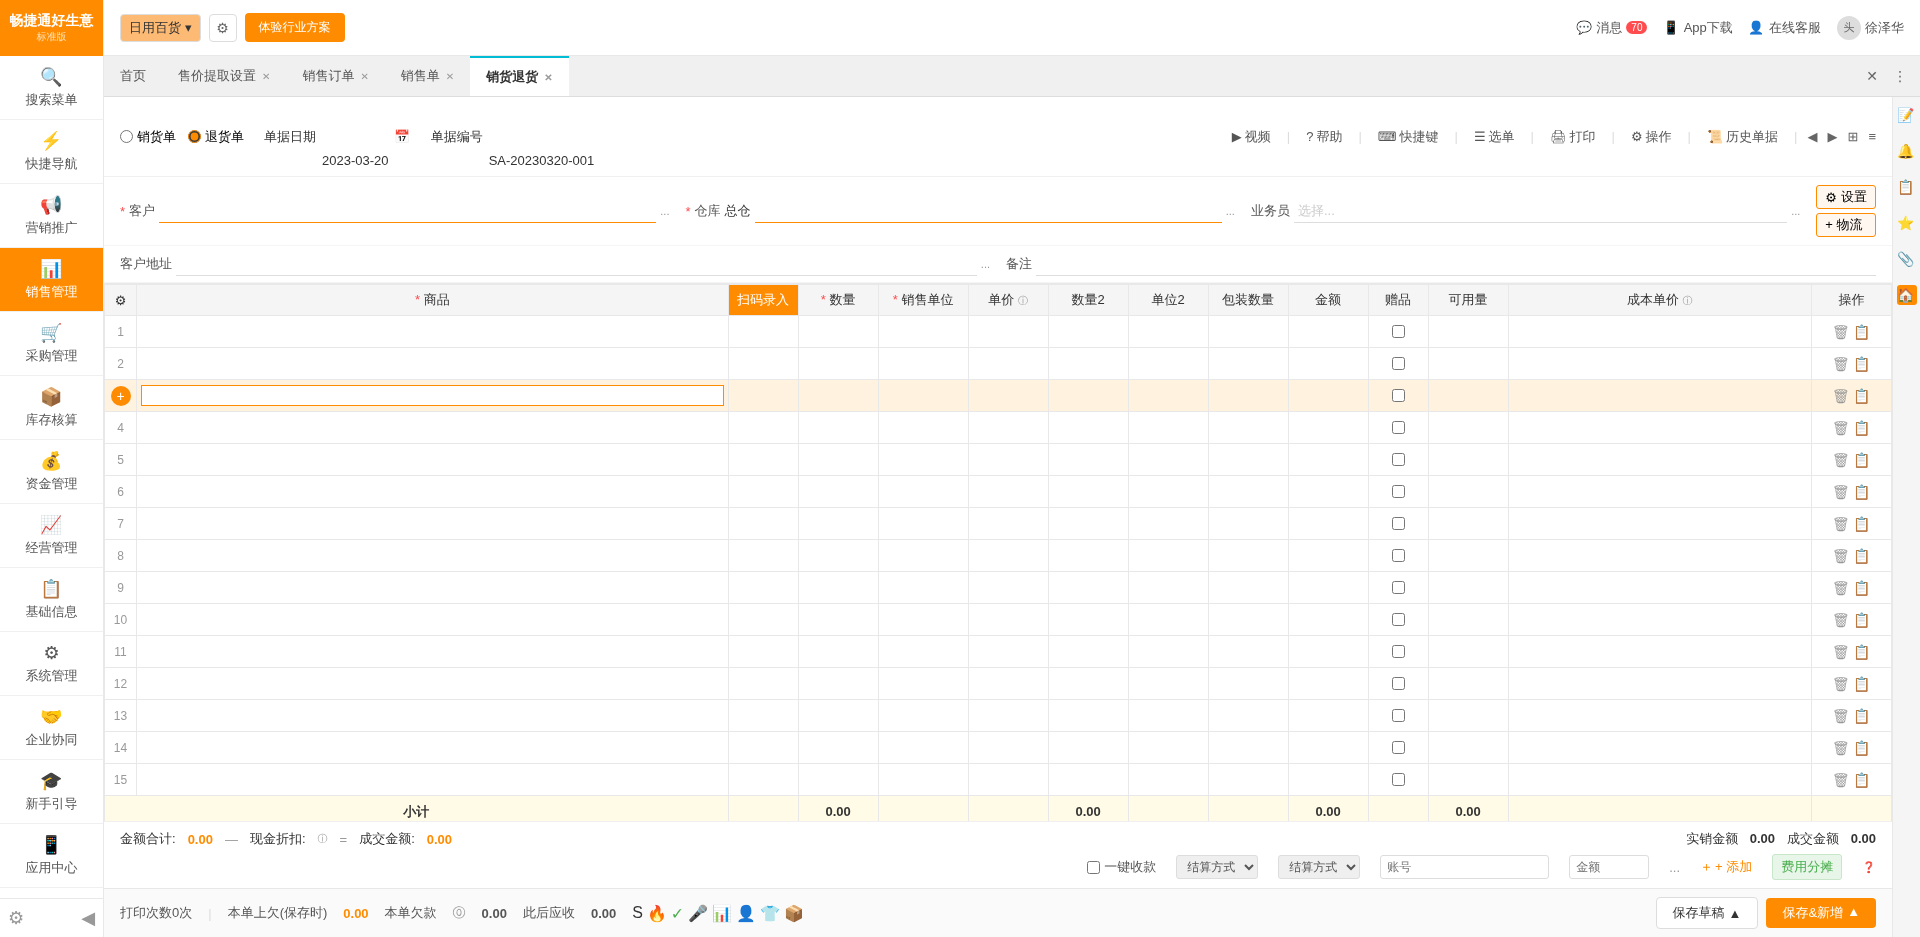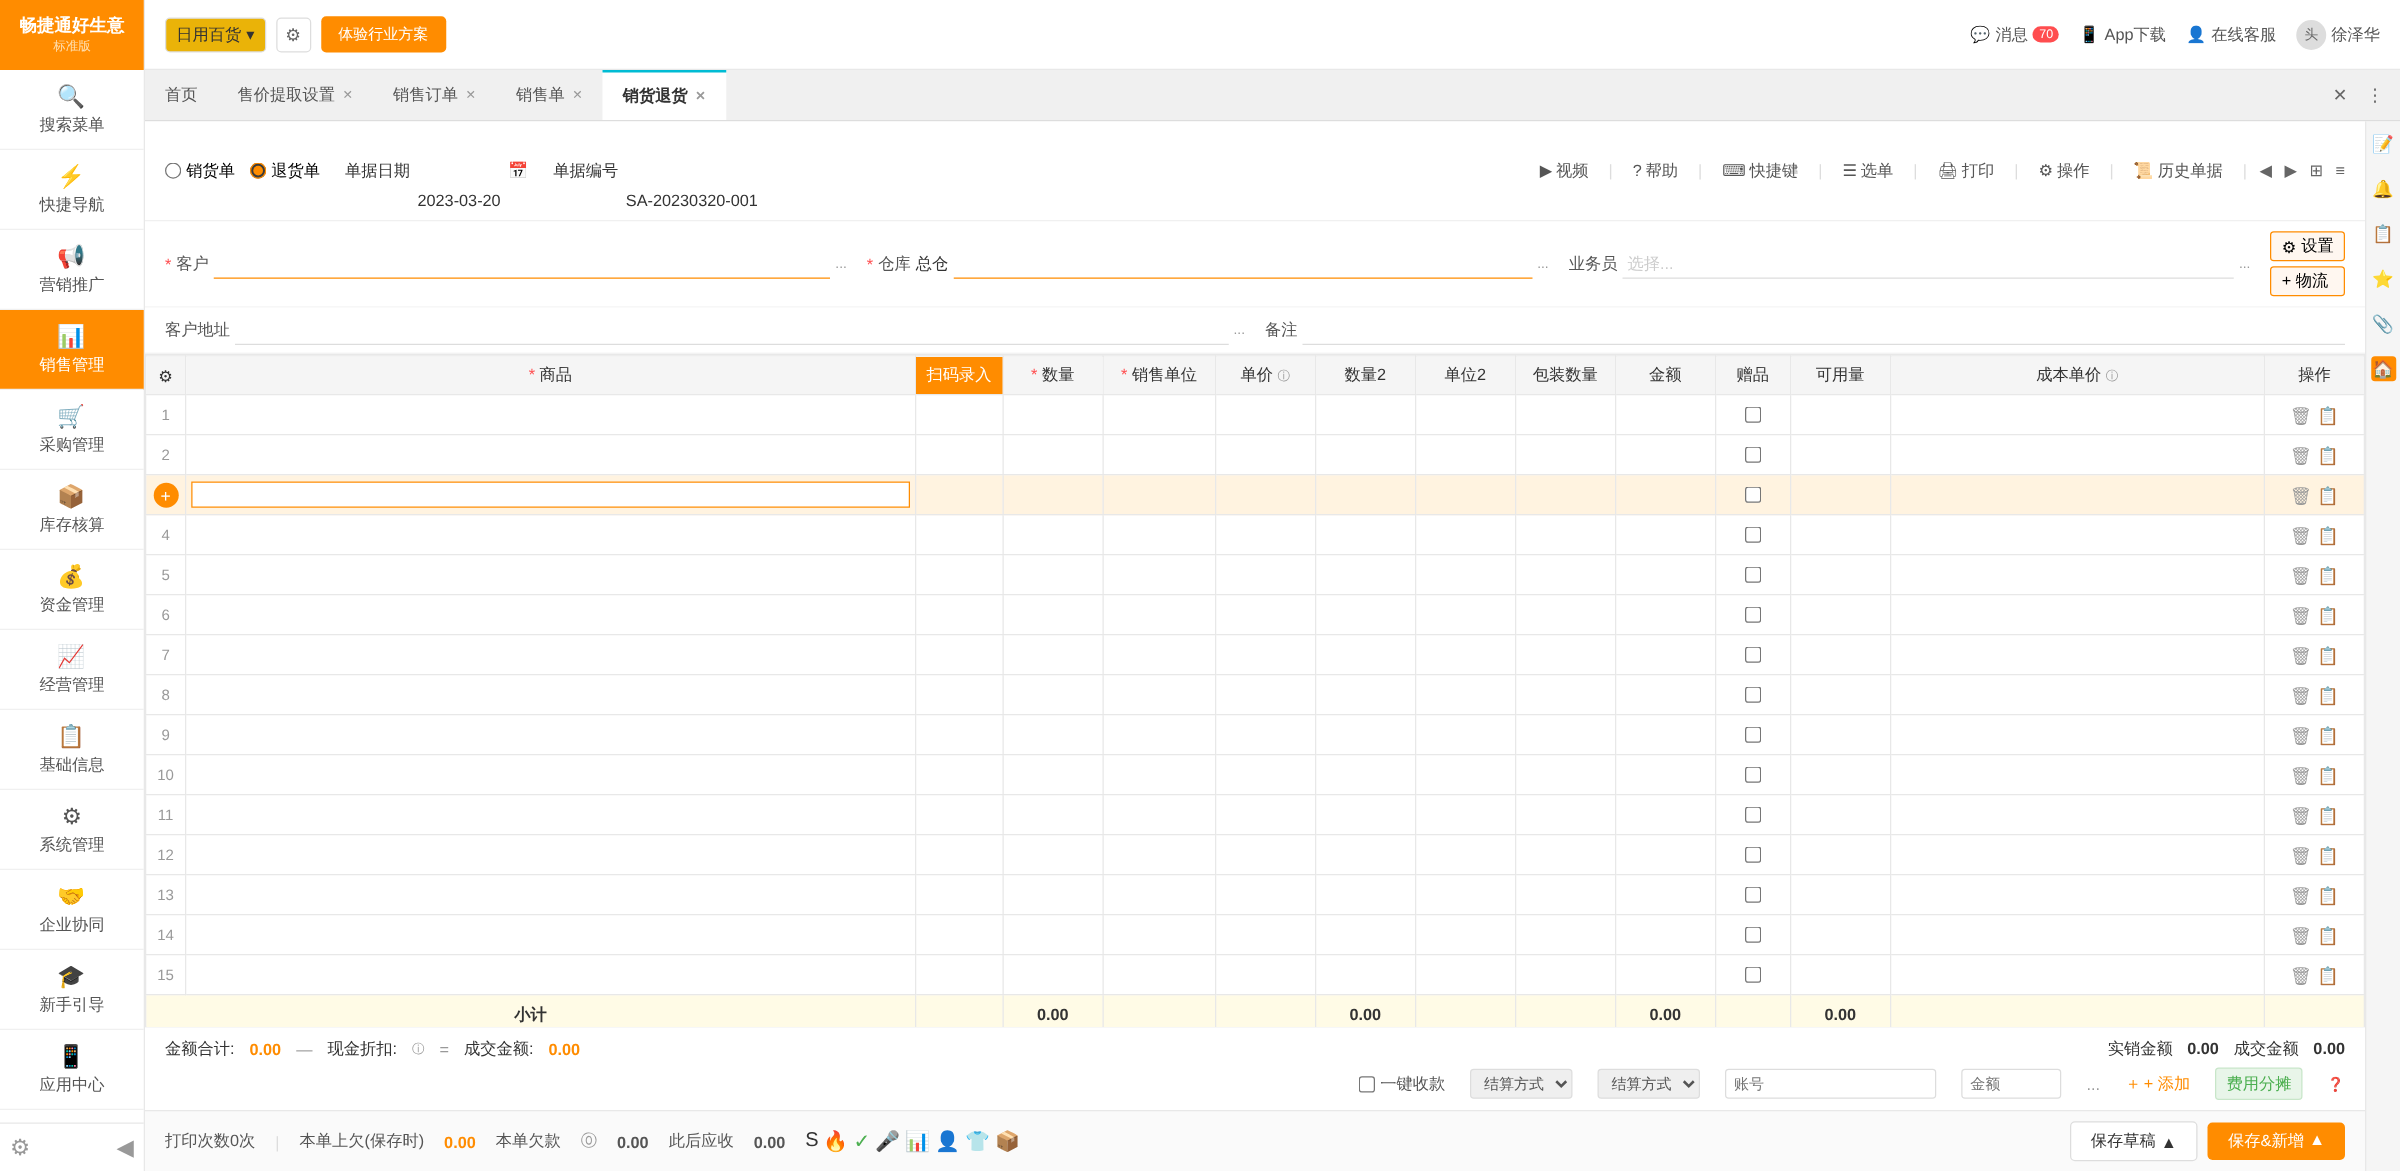--- a/index.html
+++ b/index.html
@@ -1,35 +1,35 @@
 <!DOCTYPE html>
 <html><head>
   <meta charset="utf-8">
   <style>
     * { box-sizing: border-box; margin: 0; padding: 0; font-family: 'Microsoft YaHei', Arial, sans-serif; font-size: 13px; }
     body { display: flex; height: 937px; overflow: hidden; background: #f5f5f5; }
 
     
-    .sidebar { width: 116px; background: #fff; display: flex; flex-direction: column; border-right: 1px solid #e8e8e8; flex-shrink: 0; }
+    .sidebar { width: 104px; background: #fff; display: flex; flex-direction: column; border-right: 1px solid #e8e8e8; flex-shrink: 0; }
     .sidebar-logo { background: #ff8c00; color: #fff; padding: 8px 6px; text-align: center; height: 56px; display: flex; align-items: center; justify-content: center; flex-direction: column; }
     .sidebar-logo .logo-title { font-size: 14px; font-weight: bold; color: #fff; }
     .sidebar-logo .logo-sub { font-size: 10px; color: #ffe0b2; }
     .sidebar-nav { flex: 1; overflow-y: auto; }
     .sidebar-item { display: flex; flex-direction: column; align-items: center; padding: 10px 4px; cursor: pointer; color: #555; font-size: 12px; border-bottom: 1px solid #f0f0f0; }
     .sidebar-item.active { background: #ff8c00; color: #fff; }
     .sidebar-item .si-icon { font-size: 18px; margin-bottom: 3px; }
     .sidebar-bottom { padding: 8px; display: flex; align-items: center; justify-content: space-between; border-top: 1px solid #e8e8e8; }
 
     
     .main { flex: 1; display: flex; flex-direction: column; overflow: hidden; }
 
     
     .topbar { height: 56px; background: #fff; display: flex; align-items: center; justify-content: space-between; padding: 0 16px; border-bottom: 1px solid #e8e8e8; flex-shrink: 0; }
     .topbar-left { display: flex; align-items: center; gap: 8px; }
-    .topbar-select { display: flex; align-items: center; gap: 4px; font-size: 13px; color: #333; border: 1px solid #ddd; border-radius: 4px; padding: 4px 8px; cursor: pointer; background: #eab308; }
+    .topbar-select { display: flex; align-items: center; gap: 4px; font-size: 13px; color: #333; border: 1px solid #ddd; border-radius: 4px; padding: 4px 8px; cursor: pointer; background: #fdba74; }
     .topbar-gear { width: 28px; height: 28px; border: 1px solid #ddd; border-radius: 4px; display: flex; align-items: center; justify-content: center; cursor: pointer; font-size: 14px; color: #666; }
     .topbar-btn { background: #ff8c00; color: #fff; border: none; padding: 6px 14px; border-radius: 4px; cursor: pointer; font-size: 12px; }
     .topbar-right { display: flex; align-items: center; gap: 16px; color: #555; font-size: 13px; }
     .topbar-right-item { display: flex; align-items: center; gap: 4px; cursor: pointer; }
     .badge { background: #ff4d4f; color: #fff; border-radius: 10px; font-size: 10px; padding: 1px 5px; }
     .avatar { width: 24px; height: 24px; border-radius: 50%; background: #ddd; display: flex; align-items: center; justify-content: center; font-size: 11px; color: #666; }
 
     
     .tabs { display: flex; align-items: center; background: #f0f0f0; flex-shrink: 0; border-bottom: 1px solid #ddd; }
     .tab { padding: 10px 16px; cursor: pointer; color: #555; font-size: 13px; display: flex; align-items: center; gap: 4px; position: relative; white-space: nowrap; }

